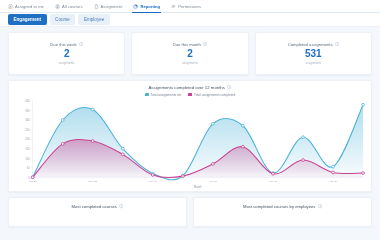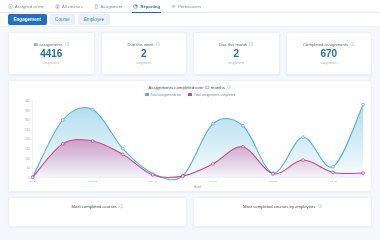--- a/index.html
+++ b/index.html
@@ -193,34 +193,20 @@
 </div>
 
 <div class="tabstrip">
   <div class="tab active">Engagement</div>
   <div class="tab">Course</div>
   <div class="tab">Employee</div>
 </div>
 
 <div class="kpi-row">
 
-  <div class="kpi-card">
-    <div class="kpi-head">
-      <span>All assignments</span>
-      <span class="info-ico">
-        <svg viewBox="0 0 16 16">
-            <circle cx="8" cy="8" r="6.4" fill="none" stroke="#9fb0c2" stroke-width="1.4"></circle>
-            <circle cx="8" cy="4.8" r="0.95" fill="#9fb0c2"></circle>
-            <rect x="7.2" y="6.8" width="1.6" height="5" rx="0.7" fill="#9fb0c2"></rect>
-          </svg>
-      </span>
-    </div>
-    <div class="kpi-val">4416</div>
-    <div class="kpi-sub">assignments</div>
-  </div>
 
   <div class="kpi-card">
     <div class="kpi-head">
       <span>Due this week</span>
       <span class="info-ico">
         <svg viewBox="0 0 16 16">
             <circle cx="8" cy="8" r="6.4" fill="none" stroke="#9fb0c2" stroke-width="1.4"></circle>
             <circle cx="8" cy="4.8" r="0.95" fill="#9fb0c2"></circle>
             <rect x="7.2" y="6.8" width="1.6" height="5" rx="0.7" fill="#9fb0c2"></rect>
           </svg>
@@ -249,21 +235,21 @@
     <div class="kpi-head">
       <span>Completed assignments</span>
       <span class="info-ico">
         <svg viewBox="0 0 16 16">
             <circle cx="8" cy="8" r="6.4" fill="none" stroke="#9fb0c2" stroke-width="1.4"></circle>
             <circle cx="8" cy="4.8" r="0.95" fill="#9fb0c2"></circle>
             <rect x="7.2" y="6.8" width="1.6" height="5" rx="0.7" fill="#9fb0c2"></rect>
           </svg>
       </span>
     </div>
-    <div class="kpi-val">670</div>
+    <div class="kpi-val">531</div>
     <div class="kpi-sub">assignments</div>
   </div>
 </div>
 
 <div class="chart-card">
   <div class="chart-title">
     <span>Assignments completed over 12 months</span>
     <span class="info-ico">
       <svg viewBox="0 0 16 16">
           <circle cx="8" cy="8" r="6.4" fill="none" stroke="#9fb0c2" stroke-width="1.4"></circle>

